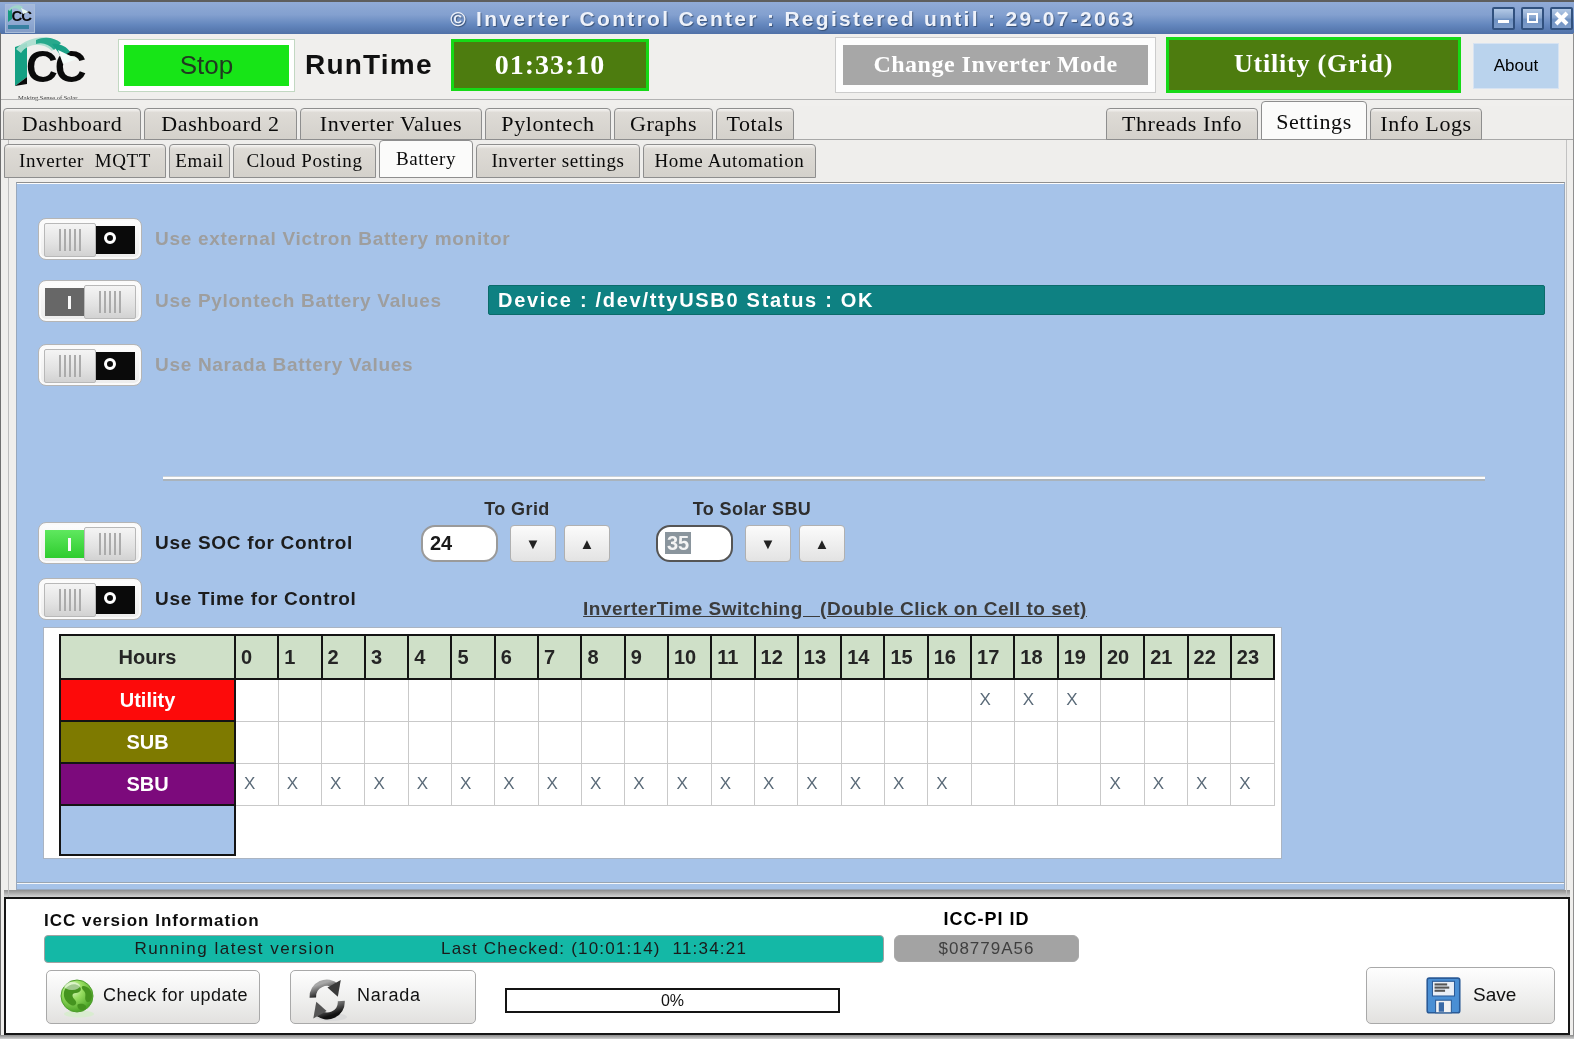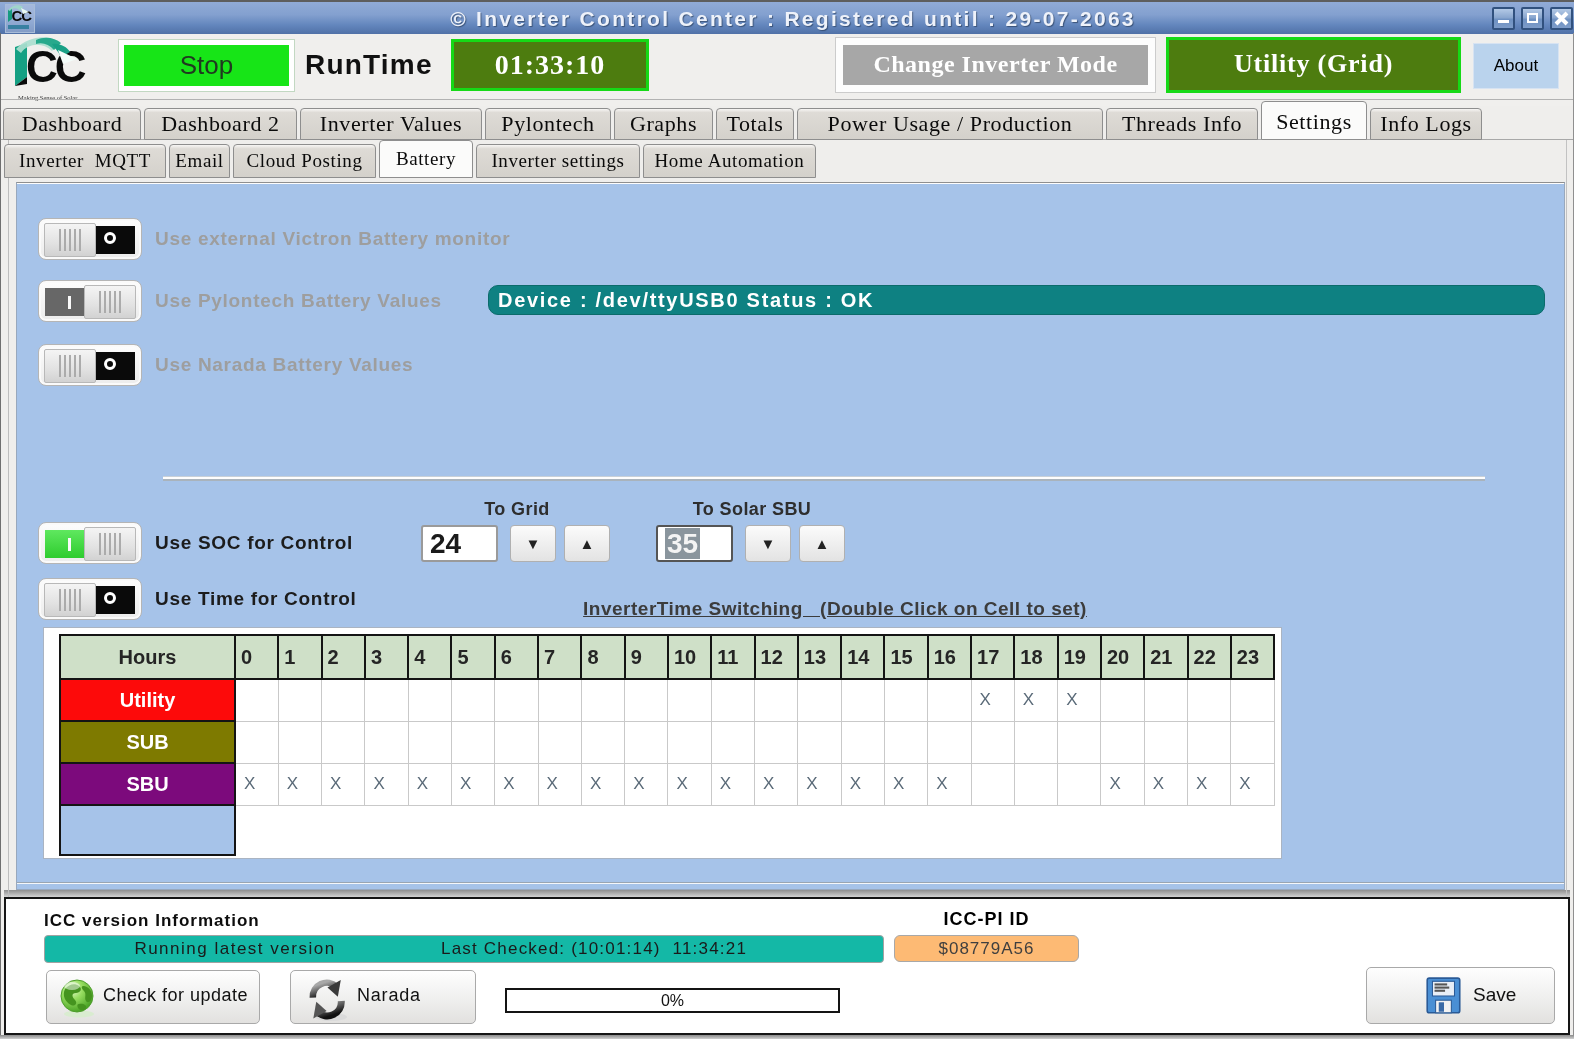--- a/index.html
+++ b/index.html
@@ -66,26 +66,26 @@
   border:3px solid #fff; border-radius:50%; }
 .tog-ind .bar { position:absolute; left:50%; top:50%; width:3px; height:13px; margin:-6px 0 0 -1px; background:#fafafa; }
 .tog-on .tog-ind { left:6px; background:#676767; }
 .tog-on .tog-handle { right:5px; }
 .tog-green .tog-ind { left:6px; background:linear-gradient(180deg,#5fe85f,#2ecc2e); }
 .tog-green .tog-handle { right:5px; }
 .tlabel { position:absolute; font-weight:bold; font-size:19px; letter-spacing:0.7px; }
 .gray { color:#9e9e9e; }
 
 #devbar { left:471px; top:102px; width:1057px; height:30px; background:#0e8182; border:1px solid #0b6b6b;
-  border-radius:10px; color:#fff; font-weight:bold; font-size:20px; line-height:28px; padding-left:9px; letter-spacing:1.7px; }
+  border-radius:2px; color:#fff; font-weight:bold; font-size:20px; line-height:28px; padding-left:9px; letter-spacing:1.7px; }
 #sepline { left:146px; top:293px; width:1322px; height:3px; background:#fdfdfd; border-top:1px solid #c8d0d8; box-shadow:0 2px 0 #a9b3bc; }
 
 .speclabel { position:absolute; font-weight:bold; font-size:18px; color:#2e2e2e; letter-spacing:0.4px; }
 .numinput { position:absolute; width:77px; height:37px; background:#fff; border:2px solid #9a9a9a;
-  border-radius:3px; font-weight:bold; font-size:28px; color:#1a1a1a; line-height:33px; padding-left:7px; }
+  border-radius:14px; font-weight:bold; font-size:20px; color:#1a1a1a; line-height:33px; padding-left:7px; }
 .spin { position:absolute; width:46px; height:37px; border:1px solid #b0b0b0; border-radius:4px;
   background:linear-gradient(180deg,#fbfbfb,#e3e3e3); text-align:center; line-height:35px;
   font-size:15px; color:#222; }
 
 #ithead { left:548px; top:415px; width:540px; font-weight:bold; font-size:19px; color:#3c3c3c;
   text-decoration:underline; text-align:center; letter-spacing:0.5px; }
 
 
 #tablepanel { left:26px; top:444px; width:1239px; height:232px; background:#fff; border:1px solid #aab4c2; }
 #ttable { position:absolute; left:15px; top:6px; border-collapse:collapse; }
@@ -159,21 +159,20 @@
 <div class="abs" style="left:8px; top:140px; width:1px; height:895px; background:#bdbdbd;"></div>
 <div class="abs" style="left:1566px; top:140px; width:1px; height:895px; background:#c2c2c2;"></div>
 <div class="abs" style="left:0; top:1035px; width:1574px; height:4px; background:linear-gradient(180deg,#8a8a8a,#cfcfcf);"></div>
 <div id="tabs1" class="abs">
   <div class="tab" style="left:3px; width:138px;">Dashboard</div>
   <div class="tab" style="left:144px; width:153px;">Dashboard 2</div>
   <div class="tab" style="left:300px; width:182px;">Inverter Values</div>
   <div class="tab" style="left:485px; width:126px;">Pylontech</div>
   <div class="tab" style="left:614px; width:99px;">Graphs</div>
   <div class="tab" style="left:716px; width:78px;">Totals</div>
-  <div class="tab" style="left:797px; width:306px;">Power Usage / Production</div>
   <div class="tab" style="left:1106px; width:152px;">Threads Info</div>
   <div class="tab sel" style="left:1261px; width:106px;">Settings</div>
   <div class="tab" style="left:1370px; width:112px;">Info Logs</div>
 </div>
 
 <div id="tabs2" class="abs">
   <div class="tab" style="left:4px; width:162px;">Inverter&nbsp; MQTT</div>
   <div class="tab" style="left:169px; width:61px;">Email</div>
   <div class="tab" style="left:233px; width:143px;">Cloud Posting</div>
   <div class="tab sel" style="left:379px; width:94px; font-size:19px;">Battery</div>
@@ -369,21 +368,21 @@
   </div>
 </div>
 
 <div id="bottom" class="abs" style="left:4px; top:897px; width:1566px; height:138px; border:2px solid #151515; background:#ffffff;">
   <div class="abs" style="left:38px; top:12px; font-weight:bold; font-size:17px; color:#0d0d0d; letter-spacing:1px;">ICC version Information</div>
   <div class="abs" style="left:38px; top:36px; width:840px; height:28px; background:#14b8a6; border:1px solid #a2a2a2; border-radius:4px; font-size:17px; color:#1a1a1a; letter-spacing:0.8px;">
     <span class="abs" style="left:0px; width:380px; text-align:center; top:3px; letter-spacing:1.5px;">Running latest version</span>
     <span class="abs" style="left:396px; top:3px; letter-spacing:1.2px;">Last Checked: (10:01:14) &nbsp;11:34:21</span>
   </div>
   <div class="abs" style="left:888px; top:10px; width:185px; text-align:center; font-weight:bold; font-size:18px; letter-spacing:1px;">ICC-PI ID</div>
-  <div class="abs" style="left:888px; top:36px; width:185px; height:27px; background:#fdba74; border:1px solid #a8a8a8; border-radius:6px; text-align:center; font-size:17px; color:#3f3f3f; line-height:25px; letter-spacing:1px;">$08779A56</div>
+  <div class="abs" style="left:888px; top:36px; width:185px; height:27px; background:#a3a3a3; border:1px solid #a8a8a8; border-radius:6px; text-align:center; font-size:17px; color:#3f3f3f; line-height:25px; letter-spacing:1px;">$08779A56</div>
 
   <div class="abs bigbtn" style="left:40px; top:71px; width:214px; height:54px;">
     <svg class="abs" style="left:12px; top:7px;" width="38" height="40" viewBox="0 0 38 40">
       <defs>
           <radialGradient id="gg" cx="35%" cy="28%" r="80%">
         <stop offset="0%" stop-color="#e6fbd2"></stop>
             <stop offset="40%" stop-color="#96dd60"></stop>
             <stop offset="100%" stop-color="#3e9a1c"></stop>
       </radialGradient>
         </defs>

